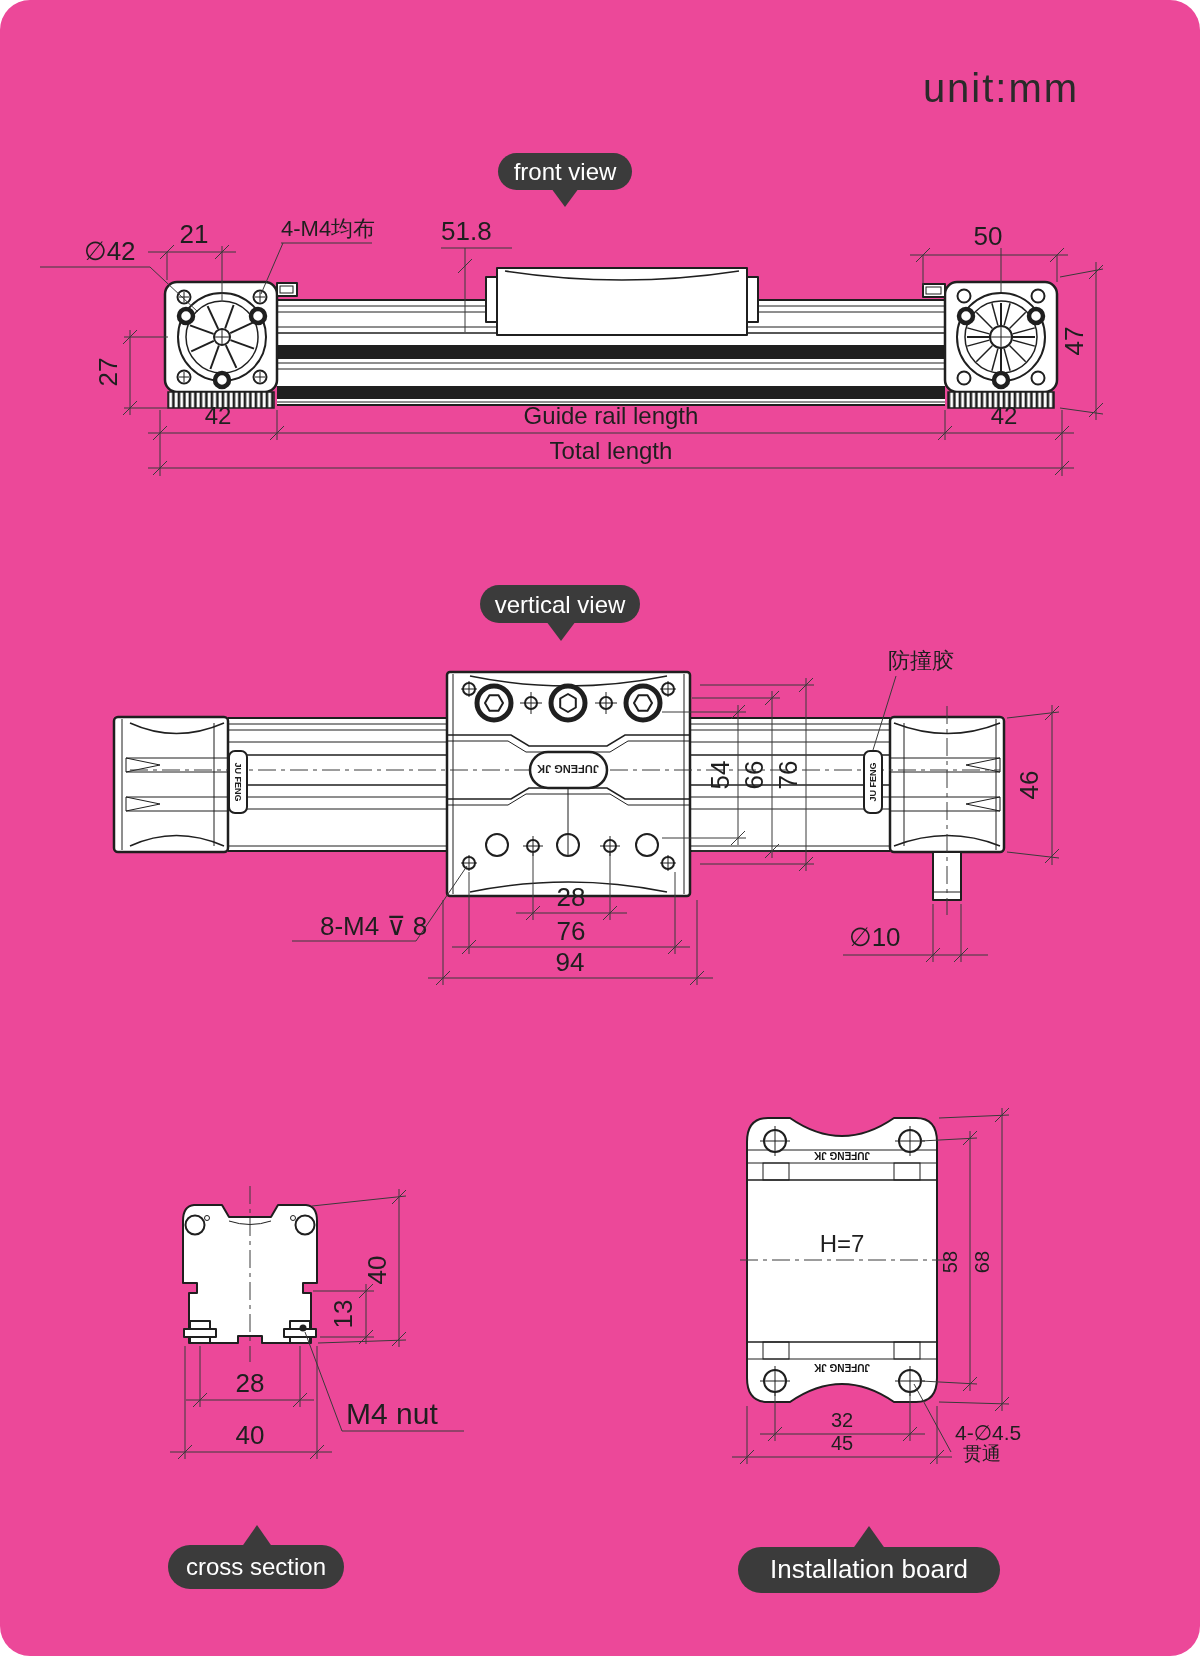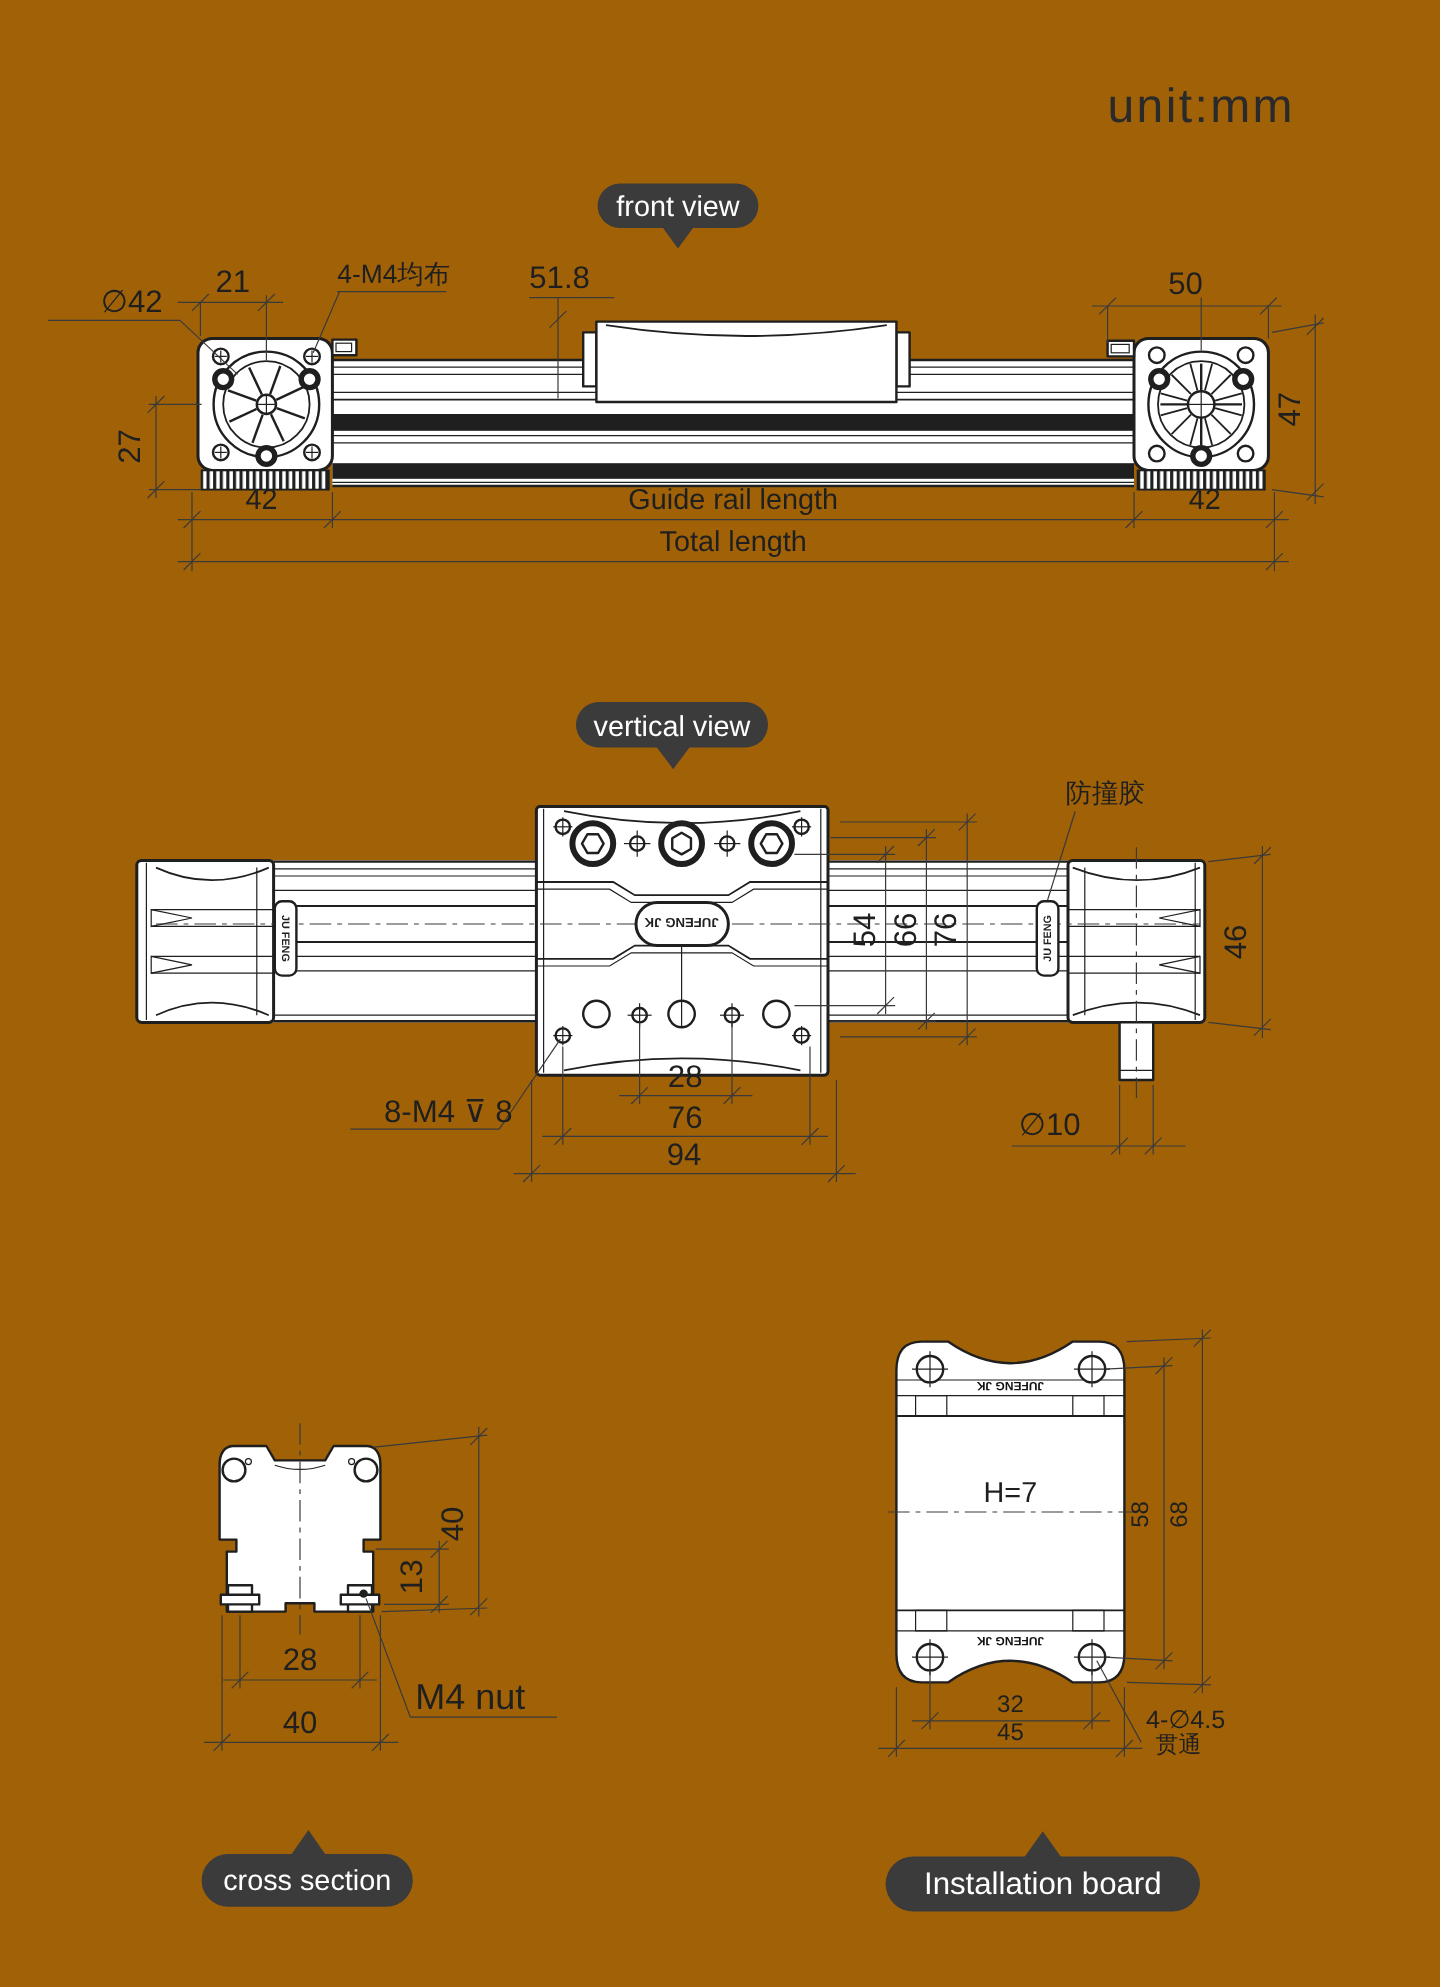--- a/index.html
+++ b/index.html
@@ -1,16 +1,16 @@
 <!DOCTYPE html>
 <html><head>
 <meta charset="utf-8">
 <style>
   html,body{margin:0;padding:0;background:#ffffff;}
-  .page{position:relative;width:1200px;height:1656px;background:#a16207;overflow:hidden;}
+  .page{position:relative;width:1200px;height:1656px;background:#ec4899;overflow:hidden;border-radius:30px;}
   svg text{font-family:"Liberation Sans","DejaVu Sans",sans-serif;fill:#1f1f1f;}
   .ol{fill:none;stroke:#1f1f1f;stroke-width:2;stroke-linejoin:round;}
   .olf{fill:#ffffff;stroke:#1f1f1f;stroke-width:2;stroke-linejoin:round;}
   .olf25{fill:#ffffff;stroke:#1f1f1f;stroke-width:2.5;stroke-linejoin:round;}
   .t1{stroke:#1f1f1f;stroke-width:1;fill:none;}
   .t15{stroke:#1f1f1f;stroke-width:1.5;fill:none;}
   .blk{fill:#1f1f1f;stroke:none;}
   .dim{stroke:#3a3a3a;stroke-width:1;fill:none;}
   .cl{stroke:#3a3a3a;stroke-width:1;fill:none;stroke-dasharray:18 5 4 5;}
   .dtx{font-size:26px;}

